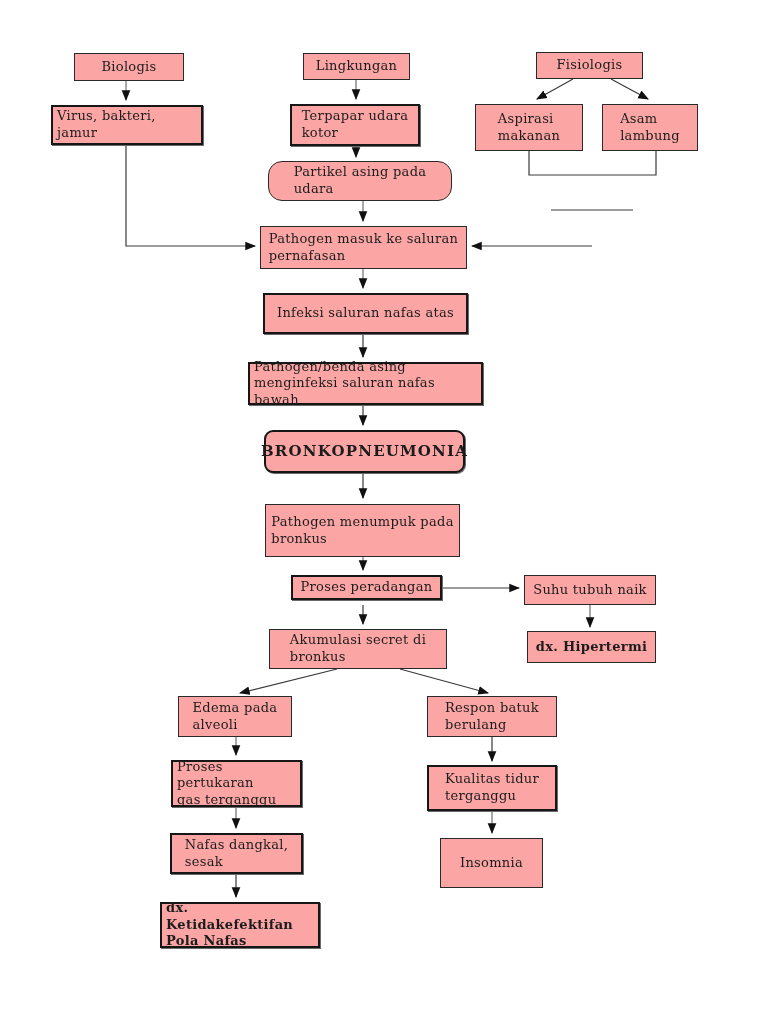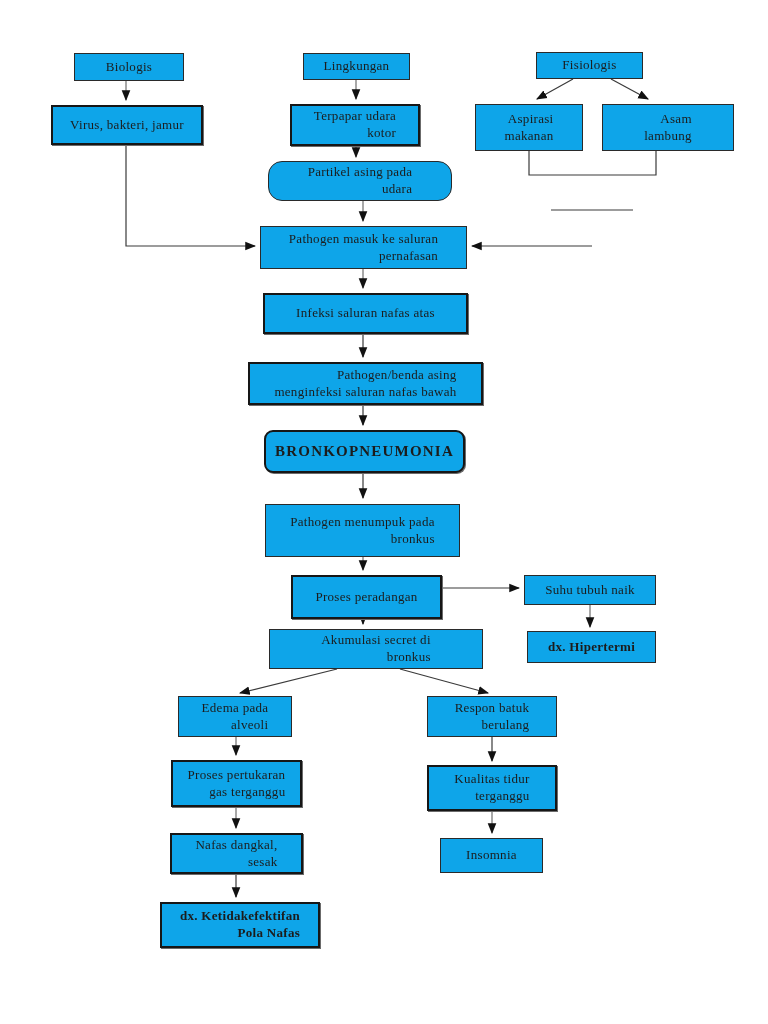--- a/index.html
+++ b/index.html
@@ -7,30 +7,29 @@
     position:relative;
     width:768px;height:1024px;
     background:#ffffff;
     font-family:"DejaVu Serif","Liberation Serif",serif;
     color:#1c1c1c;
     overflow:hidden;
   }
   .box{
     position:absolute;
     display:flex;align-items:center;justify-content:center;
-    text-align:right;
-    background:#0ea5e9;
+    text-align:left;
+    background:#fca5a5;
     border:1px solid #2a2a2a;
     font-size:13px;
     line-height:1.28;
     letter-spacing:0.3px;
     white-space:pre-line;
     box-sizing:border-box;
     padding:2px 4px;
-    font-family:Liberation Serif, serif;
   }
   .thick{
     border-width:2px;
     border-color:#161616;
     box-shadow:1px 1px 0 #6b6b6b;
   }
   .bold{font-weight:bold;}
   .title-node{
     font-size:15px;
     letter-spacing:1.2px;
@@ -101,58 +100,58 @@
 kotor</div>
 
   <div class="box" style="left:268px;top:161px;width:184px;height:40px;border-radius:14px;">Partikel asing pada
 udara</div>
 
   <div class="box" style="left:536px;top:52px;width:107px;height:27px;">Fisiologis</div>
 
   <div class="box" style="left:475px;top:104px;width:108px;height:47px;">Aspirasi
 makanan</div>
 
-  <div class="box" style="left:602px;top:104px;width:132px;height:47px;">Asam
+  <div class="box" style="left:602px;top:104px;width:96px;height:47px;">Asam
 lambung</div>
 
   <div class="box" style="left:260px;top:226px;width:207px;height:43px;">Pathogen masuk ke saluran
 pernafasan</div>
 
   <div class="box thick" style="left:263px;top:293px;width:205px;height:41px;">Infeksi saluran nafas atas</div>
 
   <div class="box thick" style="left:248px;top:362px;width:235px;height:43px;">Pathogen/benda asing
 menginfeksi saluran nafas bawah</div>
 
   <div class="box thick title-node" style="left:264px;top:430px;width:201px;height:43px;border-radius:9px;">BRONKOPNEUMONIA</div>
 
   <div class="box" style="left:265px;top:504px;width:195px;height:53px;">Pathogen menumpuk pada
 bronkus</div>
 
-  <div class="box thick" style="left:291px;top:575px;width:151px;height:44px;">Proses peradangan</div>
+  <div class="box thick" style="left:291px;top:575px;width:151px;height:25px;">Proses peradangan</div>
 
   <div class="box" style="left:524px;top:575px;width:132px;height:30px;">Suhu tubuh naik</div>
 
-  <div class="box" style="left:269px;top:629px;width:214px;height:40px;">Akumulasi secret di
+  <div class="box" style="left:269px;top:629px;width:178px;height:40px;">Akumulasi secret di
 bronkus</div>
 
   <div class="box bold" style="left:527px;top:631px;width:129px;height:32px;">dx. Hipertermi</div>
 
   <div class="box" style="left:178px;top:696px;width:114px;height:41px;">Edema pada
 alveoli</div>
 
   <div class="box" style="left:427px;top:696px;width:130px;height:41px;">Respon batuk
 berulang</div>
 
   <div class="box thick" style="left:171px;top:760px;width:131px;height:47px;">Proses pertukaran
 gas terganggu</div>
 
   <div class="box thick" style="left:170px;top:833px;width:133px;height:41px;">Nafas dangkal,
 sesak</div>
 
   <div class="box thick" style="left:427px;top:765px;width:130px;height:46px;">Kualitas tidur
 terganggu</div>
 
-  <div class="box" style="left:440px;top:838px;width:103px;height:35px;">Insomnia</div>
+  <div class="box" style="left:440px;top:838px;width:103px;height:50px;">Insomnia</div>
 
   <div class="box thick bold" style="left:160px;top:902px;width:160px;height:46px;">dx. Ketidakefektifan
 Pola Nafas</div>
 
 </div>
 
 </body></html>

